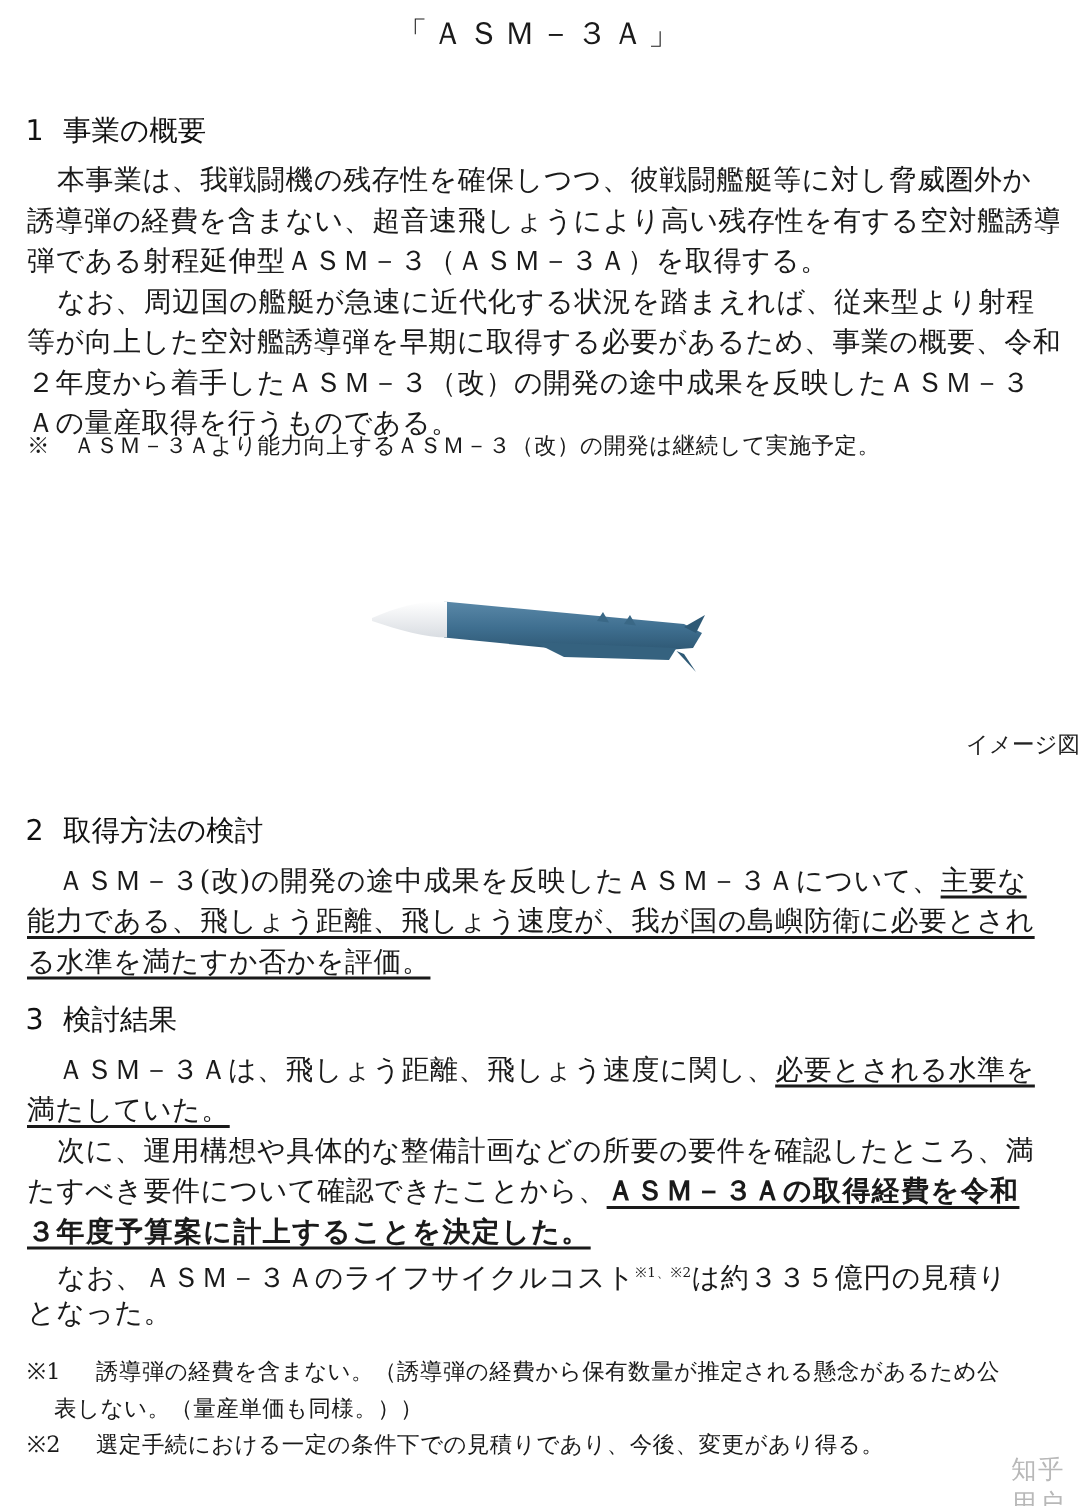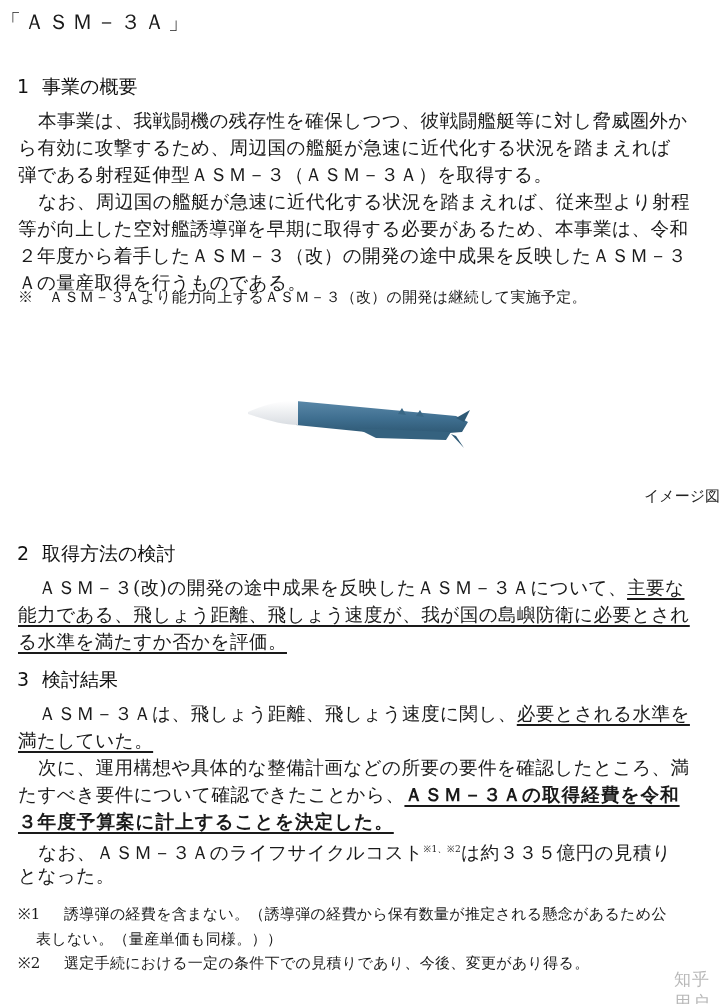--- a/index.html
+++ b/index.html
@@ -2,21 +2,21 @@
 <html><head>
 <meta charset="utf-8">
 <style>
   html, body { margin: 0; padding: 0; background: #ffffff; }
   body {
     width: 720px; height: 1004px; position: relative; overflow: hidden;
     font-family: "DejaVu Serif", "Liberation Serif", serif;
     color: #1a1a1a;
   }
   .title {
-    position: absolute; top: 8px; left: 0; width: 720px; 
+    position: absolute; top: 8px; left: 0; width: 720px; text-align: center;
     font-family: "DejaVu Sans", "Liberation Sans", sans-serif;
     font-size: 21px; letter-spacing: 3px; color: #1a1a1a;
   }
   .heading {
     position: absolute; left: 4px;
     font-family: "DejaVu Sans", "Liberation Sans", sans-serif;
     font-size: 19px; color: #111; white-space: nowrap; text-align: center;
   }
   .heading .num { display: inline-block; width: 38px; }
   .line {
@@ -46,24 +46,24 @@
 <body>
 
 <div>
 
   <div class="title">「ＡＳＭ－３Ａ」</div>
 
   <div class="heading" style="top:74px;">
     <span class="num">1</span><span>事業の概要</span>
   </div>
   <div class="line" style="top:96px;"><span class="ind"></span><span>本事業は、我戦闘機の残存性を確保しつつ、彼戦闘艦艇等に対し脅威圏外か</span></div>
-  <div class="line" style="top:123px;"><span>ら有効に攻撃するため、周辺国の艦艇が急速に近代化する状況を踏まえれば</span></div>
+  <div class="line" style="top:123px;"><span>誘導弾の経費を含まない、超音速飛しょうにより高い残存性を有する空対艦誘導</span></div>
   <div class="line" style="top:150px;"><span>弾である射程延伸型ＡＳＭ－３（ＡＳＭ－３Ａ）を取得する。</span></div>
   <div class="line" style="top:177px;"><span class="ind"></span><span>なお、周辺国の艦艇が急速に近代化する状況を踏まえれば、従来型より射程</span></div>
-  <div class="line" style="top:204px;"><span>等が向上した空対艦誘導弾を早期に取得する必要があるため、本事業は、令和</span></div>
+  <div class="line" style="top:204px;"><span>等が向上した空対艦誘導弾を早期に取得する必要があるため、事業の概要、令和</span></div>
   <div class="line" style="top:231px;"><span>２年度から着手したＡＳＭ－３（改）の開発の途中成果を反映したＡＳＭ－３</span></div>
   <div class="line" style="top:258px;"><span>Ａの量産取得を行うものである。</span></div>
   <div class="note-line" style="top:286px; left:18px;">※　ＡＳＭ－３Ａより能力向上するＡＳＭ－３（改）の開発は継続して実施予定。</div>
 
   <div class="missile-wrap">
     <svg width="230" height="62" viewBox="0 0 230 62">
       <defs>
         <linearGradient id="bodyg" x1="0" y1="0" x2="0" y2="1">
           <stop offset="0" stop-color="#5a88a8"></stop>
           <stop offset="0.5" stop-color="#3f6f90"></stop>

